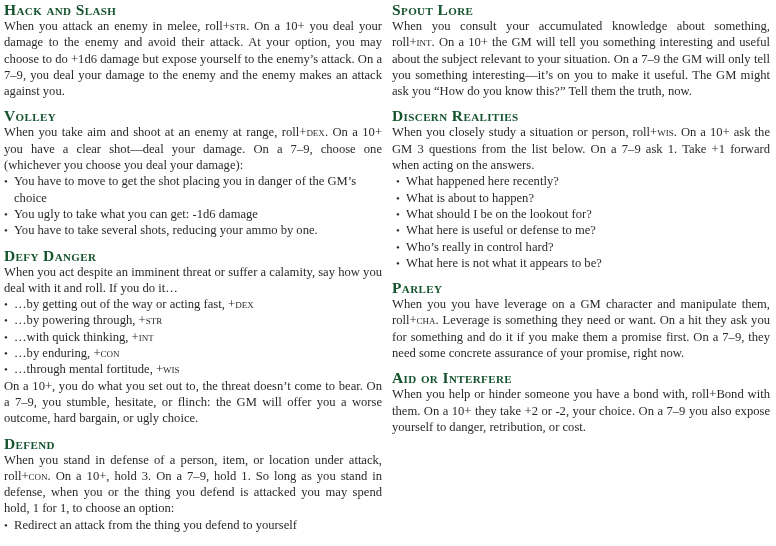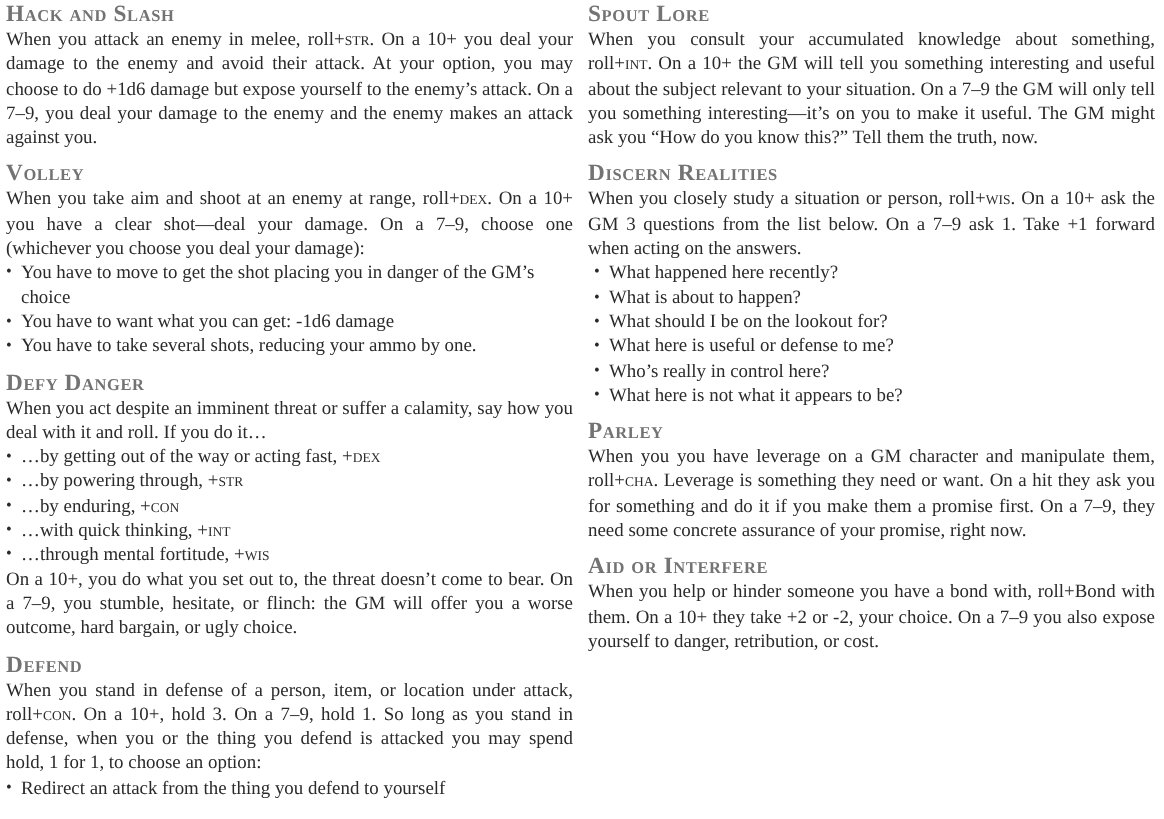--- a/index.html
+++ b/index.html
@@ -3,21 +3,21 @@
 <meta charset="utf-8">
 <style>
   html, body { margin:0; padding:0; background:#ffffff; }
   body { width:776px; height:546px; overflow:hidden; position:relative;
     font-family:"Liberation Serif","DejaVu Serif",serif; color:#2a2a2a; }
   .col { position:absolute; top:0; }
   .col-left { left:4px; width:378px; }
   .col-right { left:392px; width:378px; }
   .move { margin:0; }
   .move h2 { margin:0; font-size:15.5px; line-height:17px; font-weight:bold; font-variant:small-caps;
-    letter-spacing:0.4px; color:#737373; padding-top:1px; }
+    letter-spacing:0.4px; color:#14532d; padding-top:1px; }
   .move p { margin:0; font-size:12.6px; line-height:16.3px; text-align:justify; }
   .move ul { margin:0; padding:0; list-style:none; }
   .move li { font-size:12.6px; line-height:16.3px; padding-left:10px; position:relative; }
   .move li::before { content:"•"; position:absolute; left:0; top:0; font-size:11px; }
   .col-right li { padding-left:14px; }
   .col-right li::before { left:4px; }
   .gap { height:7px; }
   .sc { font-variant:small-caps; text-transform:lowercase; }
 </style>
 </head>
@@ -29,34 +29,34 @@
     <h2>Hack and Slash</h2>
     <p>When you attack an enemy in melee, roll+<span class="sc">str</span>. On a 10+ you deal your damage to the enemy and avoid their attack. At your option, you may choose to do +1d6 damage but expose yourself to the enemy’s attack. On a 7–9, you deal your damage to the enemy and the enemy makes an attack against you.</p>
   </section>
   <div class="gap"></div>
 
   <section class="move">
     <h2>Volley</h2>
     <p>When you take aim and shoot at an enemy at range, roll+<span class="sc">dex</span>. On a 10+ you have a clear shot—deal your damage. On a 7–9, choose one (whichever you choose you deal your damage):</p>
     <ul>
       <li>You have to move to get the shot placing you in danger of the GM’s choice</li>
-      <li>You have to want what you can get: -1d6 damage</li>
+      <li>You ugly to take what you can get: -1d6 damage</li>
       <li>You have to take several shots, reducing your ammo by one.</li>
     </ul>
   </section>
   <div class="gap"></div>
 
   <section class="move">
     <h2>Defy Danger</h2>
     <p>When you act despite an imminent threat or suffer a calamity, say how you deal with it and roll. If you do it…</p>
     <ul>
       <li>…by getting out of the way or acting fast, +<span class="sc">dex</span></li>
       <li>…by powering through, +<span class="sc">str</span></li>
+      <li>…with quick thinking, +<span class="sc">int</span></li>
       <li>…by enduring, +<span class="sc">con</span></li>
-      <li>…with quick thinking, +<span class="sc">int</span></li>
       <li>…through mental fortitude, +<span class="sc">wis</span></li>
     </ul>
     <p>On a 10+, you do what you set out to, the threat doesn’t come to bear. On a 7–9, you stumble, hesitate, or flinch: the GM will offer you a worse outcome, hard bargain, or ugly choice.</p>
   </section>
   <div class="gap"></div>
 
   <section class="move">
     <h2>Defend</h2>
     <p>When you stand in defense of a person, item, or location under attack, roll+<span class="sc">con</span>. On a 10+, hold 3. On a 7–9, hold 1. So long as you stand in defense, when you or the thing you defend is attacked you may spend hold, 1 for 1, to choose an option:</p>
     <ul>
@@ -75,21 +75,21 @@
   <div class="gap"></div>
 
   <section class="move">
     <h2>Discern Realities</h2>
     <p>When you closely study a situation or person, roll+<span class="sc">wis</span>. On a 10+ ask the GM 3 questions from the list below. On a 7–9 ask 1. Take +1 forward when acting on the answers.</p>
     <ul>
       <li>What happened here recently?</li>
       <li>What is about to happen?</li>
       <li>What should I be on the lookout for?</li>
       <li>What here is useful or defense to me?</li>
-      <li>Who’s really in control here?</li>
+      <li>Who’s really in control hard?</li>
       <li>What here is not what it appears to be?</li>
     </ul>
   </section>
   <div class="gap"></div>
 
   <section class="move">
     <h2>Parley</h2>
     <p>When you you have leverage on a GM character and manipulate them, roll+<span class="sc">cha</span>. Leverage is something they need or want. On a hit they ask you for something and do it if you make them a promise first. On a 7–9, they need some concrete assurance of your promise, right now.</p>
   </section>
   <div class="gap"></div>

